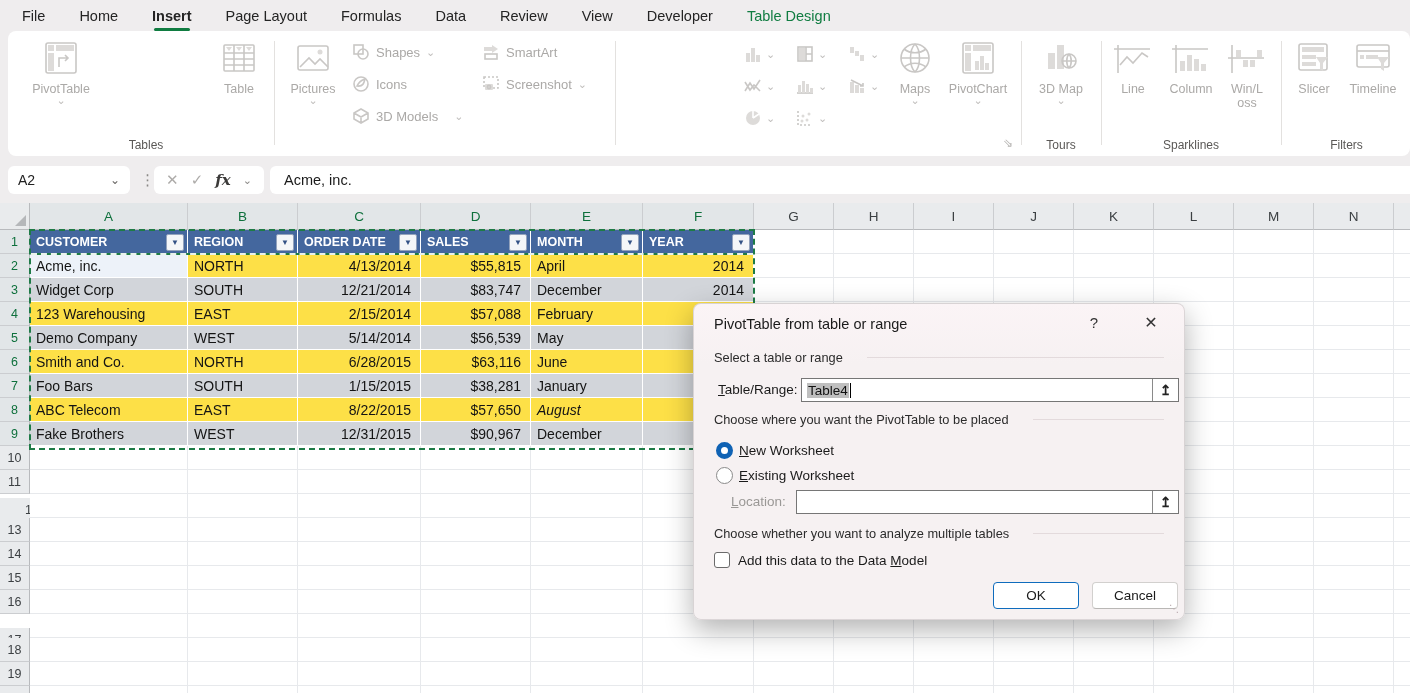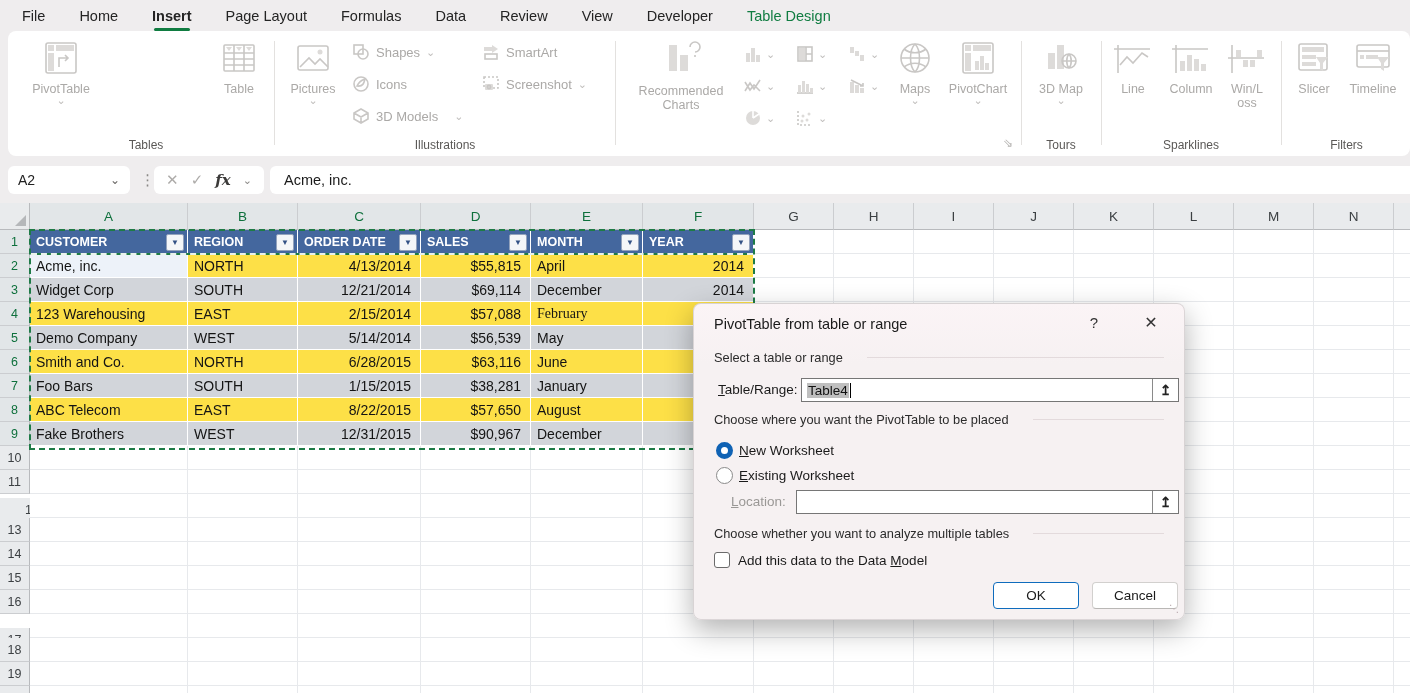--- a/index.html
+++ b/index.html
@@ -168,33 +168,24 @@
       </div>
       <div class="smallitem" style="left:206px; top:44px;">
         <svg class="icongray" width="18" height="18" viewBox="0 0 18 18">
             <rect x="2" y="2" width="14" height="11" stroke-dasharray="2 2"></rect>
             <rect class="fillg" x="3" y="9" width="8" height="6" rx="1"></rect>
             <circle cx="7" cy="12" r="1.6"></circle>
           </svg>
         <span>Screenshot</span>
         <span class="chev">⌄</span>
       </div>
-      <div class="rgroup-label">Illustrations</div>
     </div>
     <div class="rsep" style="left:607px;"></div>
 
     <div class="rgroup" style="left:609px; width:402px;">
-      <div class="bigbtn" style="left:12px; top:8px; width:104px;">
-        <svg class="ic icongray" width="40" height="40" viewBox="0 0 40 40">
-          <rect class="fillg" x="8" y="6" width="8" height="26"></rect>
-            <rect class="fillg" x="19" y="16" width="8" height="16"></rect>
-            <path d="M29 8 a5 5 0 1 1 5 5 M34 16 v2"></path>
-        </svg>
-        <span>Recommended Charts</span>
-      </div>
       <div class="mini" style="left:126px; top:13px;">
         <svg class="icongray" width="20" height="20" viewBox="0 0 20 20">
             <rect class="fillg" x="3" y="9" width="4" height="9"></rect>
             <rect class="fillg" x="8" y="4" width="4" height="14"></rect>
             <rect class="fillg" x="13" y="11" width="4" height="7"></rect>
           </svg>
         <span class="chev">⌄</span>
       </div>
       <div class="mini" style="left:178px; top:13px;">
         <svg class="icongray" width="20" height="20" viewBox="0 0 20 20">
@@ -433,38 +424,38 @@
         <div class="gcell" style="left: 994px; top: 51px; width: 80px; height: 24px;"></div>
         <div class="gcell" style="left: 1074px; top: 51px; width: 80px; height: 24px;"></div>
         <div class="gcell" style="left: 1154px; top: 51px; width: 80px; height: 24px;"></div>
         <div class="gcell" style="left: 1234px; top: 51px; width: 80px; height: 24px;"></div>
         <div class="gcell" style="left: 1314px; top: 51px; width: 80px; height: 24px;"></div>
         <div class="gcell" style="left: 1394px; top: 51px; width: 17px; height: 24px;"></div>
         <div class="row-h sel" style="left: 0px; top: 75px; width: 30px; height: 24px;">3</div>
         <div class="tcell plain" style="left: 30px; top: 75px; width: 158px; height: 24px;">Widget Corp</div>
         <div class="tcell plain" style="left: 188px; top: 75px; width: 110px; height: 24px;">SOUTH</div>
         <div class="tcell plain right" style="left: 298px; top: 75px; width: 123px; height: 24px;">12/21/2014</div>
-        <div class="tcell plain right" style="left: 421px; top: 75px; width: 110px; height: 24px;">$69,114</div>
+        <div class="tcell plain right" style="left: 421px; top: 75px; width: 110px; height: 24px;">$83,747</div>
         <div class="tcell plain" style="left: 531px; top: 75px; width: 112px; height: 24px;">December</div>
         <div class="tcell plain right" style="left: 643px; top: 75px; width: 111px; height: 24px;">2014</div>
         <div class="gcell" style="left: 754px; top: 75px; width: 80px; height: 24px;"></div>
         <div class="gcell" style="left: 834px; top: 75px; width: 80px; height: 24px;"></div>
         <div class="gcell" style="left: 914px; top: 75px; width: 80px; height: 24px;"></div>
         <div class="gcell" style="left: 994px; top: 75px; width: 80px; height: 24px;"></div>
         <div class="gcell" style="left: 1074px; top: 75px; width: 80px; height: 24px;"></div>
         <div class="gcell" style="left: 1154px; top: 75px; width: 80px; height: 24px;"></div>
         <div class="gcell" style="left: 1234px; top: 75px; width: 80px; height: 24px;"></div>
         <div class="gcell" style="left: 1314px; top: 75px; width: 80px; height: 24px;"></div>
         <div class="gcell" style="left: 1394px; top: 75px; width: 17px; height: 24px;"></div>
         <div class="row-h sel" style="left: 0px; top: 99px; width: 30px; height: 24px;">4</div>
         <div class="tcell band" style="left: 30px; top: 99px; width: 158px; height: 24px;">123 Warehousing</div>
         <div class="tcell band" style="left: 188px; top: 99px; width: 110px; height: 24px;">EAST</div>
         <div class="tcell band right" style="left: 298px; top: 99px; width: 123px; height: 24px;">2/15/2014</div>
         <div class="tcell band right" style="left: 421px; top: 99px; width: 110px; height: 24px;">$57,088</div>
-        <div class="tcell band" style="left: 531px; top: 99px; width: 112px; height: 24px; font-family: Liberation Serif, serif;">February</div>
+        <div class="tcell band" style="left: 531px; top: 99px; width: 112px; height: 24px;">February</div>
         <div class="tcell band right" style="left: 643px; top: 99px; width: 111px; height: 24px;"></div>
         <div class="gcell" style="left: 754px; top: 99px; width: 80px; height: 24px;"></div>
         <div class="gcell" style="left: 834px; top: 99px; width: 80px; height: 24px;"></div>
         <div class="gcell" style="left: 914px; top: 99px; width: 80px; height: 24px;"></div>
         <div class="gcell" style="left: 994px; top: 99px; width: 80px; height: 24px;"></div>
         <div class="gcell" style="left: 1074px; top: 99px; width: 80px; height: 24px;"></div>
         <div class="gcell" style="left: 1154px; top: 99px; width: 80px; height: 24px;"></div>
         <div class="gcell" style="left: 1234px; top: 99px; width: 80px; height: 24px;"></div>
         <div class="gcell" style="left: 1314px; top: 99px; width: 80px; height: 24px;"></div>
         <div class="gcell" style="left: 1394px; top: 99px; width: 17px; height: 24px;"></div>
@@ -514,21 +505,21 @@
         <div class="gcell" style="left: 1074px; top: 171px; width: 80px; height: 24px;"></div>
         <div class="gcell" style="left: 1154px; top: 171px; width: 80px; height: 24px;"></div>
         <div class="gcell" style="left: 1234px; top: 171px; width: 80px; height: 24px;"></div>
         <div class="gcell" style="left: 1314px; top: 171px; width: 80px; height: 24px;"></div>
         <div class="gcell" style="left: 1394px; top: 171px; width: 17px; height: 24px;"></div>
         <div class="row-h sel" style="left: 0px; top: 195px; width: 30px; height: 24px;">8</div>
         <div class="tcell band" style="left: 30px; top: 195px; width: 158px; height: 24px;">ABC Telecom</div>
         <div class="tcell band" style="left: 188px; top: 195px; width: 110px; height: 24px;">EAST</div>
         <div class="tcell band right" style="left: 298px; top: 195px; width: 123px; height: 24px;">8/22/2015</div>
         <div class="tcell band right" style="left: 421px; top: 195px; width: 110px; height: 24px;">$57,650</div>
-        <div class="tcell band" style="left: 531px; top: 195px; width: 112px; height: 24px;">August</div>
+        <div class="tcell band" style="left: 531px; top: 195px; width: 112px; height: 24px; font-style: italic;">August</div>
         <div class="tcell band right" style="left: 643px; top: 195px; width: 111px; height: 24px;"></div>
         <div class="gcell" style="left: 754px; top: 195px; width: 80px; height: 24px;"></div>
         <div class="gcell" style="left: 834px; top: 195px; width: 80px; height: 24px;"></div>
         <div class="gcell" style="left: 914px; top: 195px; width: 80px; height: 24px;"></div>
         <div class="gcell" style="left: 994px; top: 195px; width: 80px; height: 24px;"></div>
         <div class="gcell" style="left: 1074px; top: 195px; width: 80px; height: 24px;"></div>
         <div class="gcell" style="left: 1154px; top: 195px; width: 80px; height: 24px;"></div>
         <div class="gcell" style="left: 1234px; top: 195px; width: 80px; height: 24px;"></div>
         <div class="gcell" style="left: 1314px; top: 195px; width: 80px; height: 24px;"></div>
         <div class="gcell" style="left: 1394px; top: 195px; width: 17px; height: 24px;"></div>

